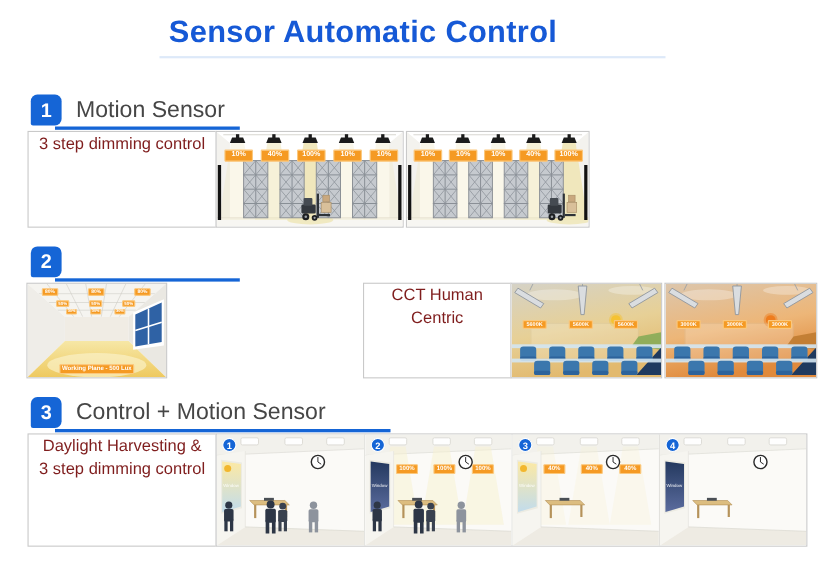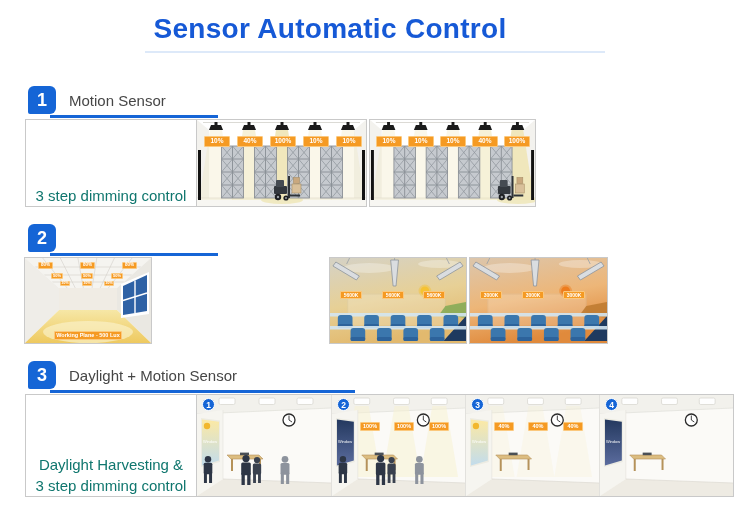--- a/index.html
+++ b/index.html
@@ -7,27 +7,27 @@
   body{width:750px;height:510px;font-family:"Liberation Sans",sans-serif;overflow:hidden}
   #canvas{position:relative;width:660px;height:510px;background:#fff}
 
   .page-title{position:absolute;top:13px;left:0;width:100%;text-align:center;
     font-size:28px;font-weight:bold;color:#1659d6;letter-spacing:.3px}
   .title-rule{position:absolute;top:51px;left:145px;width:460px;height:2px;background:#dde9f9}
 
   .sec{position:absolute;left:28px;display:flex;align-items:center;gap:13px;height:28px}
   .badge{width:28px;height:28px;background:#1565d6;color:#fff;font-size:18px;font-weight:bold;
     display:flex;align-items:center;justify-content:center;border-radius:6px 6px 6px 2px}
-  .sec-title{font-size:15px;color:#464646;white-space:nowrap}
+  .sec-title{font-size:21px;color:#464646;white-space:nowrap}
   .rule{position:absolute;height:3px;background:#1565d6;left:50px}
 
   .row{position:absolute;display:flex;align-items:stretch}
   .cell{border:1px solid #c9c9c9;background:#fff;position:relative;flex:none}
-  .label-cell{display:flex;flex-direction:column;align-items:center;justify-content:flex-end;
-    text-align:center;color:#0f766e;font-size:15px;line-height:21px}
+  .label-cell{display:flex;flex-direction:column;align-items:center;justify-content:flex-start;
+    text-align:center;color:#7f1d1d;font-size:15px;line-height:21px}
   .scene{position:absolute;inset:0;overflow:hidden}
   .scene svg{display:block;width:100%;height:100%}
 
   .chip{position:absolute;background:#f59a23;color:#fff;font-weight:bold;
     display:flex;align-items:center;justify-content:center;
     border:1px solid #fbc87d;border-radius:1px;line-height:1;z-index:3}
   .wchip{width:26px;height:11px;top:16px;font-size:6.5px}
   .ochip1{height:7px;width:15px;top:4px;font-size:4.5px}
   .ochip2{height:6px;width:12px;top:15px;font-size:4px}
   .ochip3{height:5px;width:10px;top:23px;font-size:3.5px}
@@ -363,20 +363,23 @@
       <span class="chip ochip2" style="left:56px">50%</span>
       <span class="chip ochip2" style="left:86px">50%</span>
       <span class="chip ochip3" style="left:35px">30%</span>
       <span class="chip ochip3" style="left:57px">30%</span>
       <span class="chip ochip3" style="left:79px">30%</span>
       <span class="chip wplane">Working Plane - 500 Lux</span>
     </div>
   </div>
 
   <div class="row" style="top:257px;left:330px">
+    <div class="cell label-cell" style="width:135px;height:87px">
+      <span>CCT Human Centric</span>
+    </div>
     <div class="cell" style="width:138px;height:87px;margin-left:-1px">
       <div class="scene">
           <svg viewBox="0 0 139 85" preserveAspectRatio="none" xmlns="http://www.w3.org/2000/svg">
             <defs>
               <linearGradient id="c0sky" x1="0" y1="0" x2="0.3" y2="1">
                 <stop offset="0" stop-color="#d5d2c6"></stop>
                 <stop offset="0.55" stop-color="#e7d096"></stop>
                 <stop offset="1" stop-color="#e2b96e"></stop>
               </linearGradient>
             </defs>
@@ -467,21 +470,21 @@
           </svg>
         </div>
       <span class="chip kchip" style="left:10px">3000K</span>
       <span class="chip kchip" style="left:52px">3000K</span>
       <span class="chip kchip" style="left:93px">3000K</span>
     </div>
   </div>
 
   <div class="sec" style="top:361px">
     <div class="badge">3</div>
-    <div class="sec-title">Daylight + Motion Sensor</div>
+    <div class="sec-title">Control + Motion Sensor</div>
   </div>
   <div class="rule" style="top:390px;width:305px"></div>
 
   <div class="row" style="top:394px;left:25px">
     <div class="cell label-cell" style="width:172px;height:103px">
       <span>Daylight Harvesting &amp;</span>
       <span>3 step dimming control</span>
     </div>
     <div class="cell scene-strip" style="width:538px;height:103px;margin-left:-1px">
 

